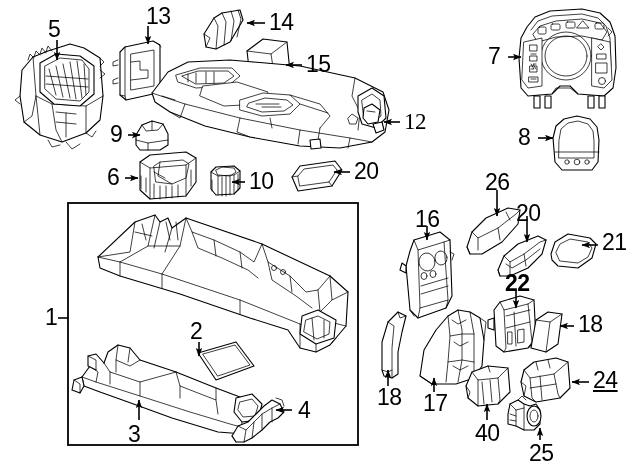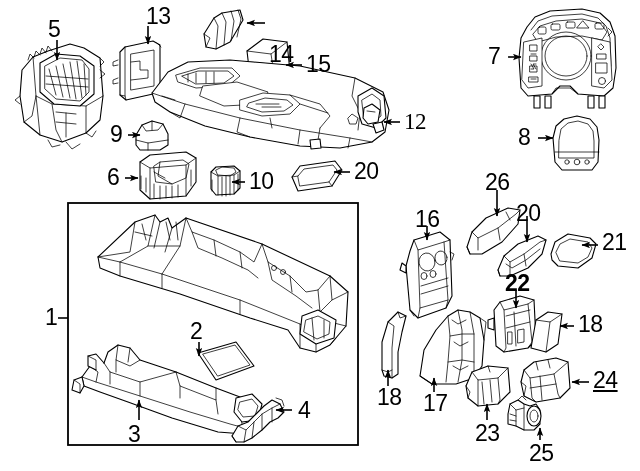--- a/index.html
+++ b/index.html
@@ -480,27 +480,27 @@
 <div class="lbl" style="left:298px; top:399px;">4</div>
 <div class="lbl" style="left:48px;  top:18px;">5</div>
 <div class="lbl" style="left:107px; top:166px;">6</div>
 <div class="lbl" style="left:488px; top:45px;">7</div>
 <div class="lbl" style="left:518px; top:126px;">8</div>
 <div class="lbl" style="left:110px; top:123px;">9</div>
 <div class="lbl" style="left:249px; top:170px;">10</div>
 <div class="lbl" style="left:354px; top:160px;">20</div>
 <div class="lbl" style="left:404px; top:110px;font-family:Liberation Serif, serif;">12</div>
 <div class="lbl" style="left:146px; top:5px;">13</div>
-<div class="lbl" style="left:269px; top:11px;margin-top:32px;">14</div>
+<div class="lbl" style="left:269px; top:11px;">14</div>
 <div class="lbl" style="left:306px; top:53px;">15</div>
 <div class="lbl" style="left:415px; top:208px;">16</div>
 <div class="lbl" style="left:423px; top:392px;">17</div>
 <div class="lbl" style="left:377px; top:386px;">18</div>
 <div class="lbl" style="left:578px; top:313px;">18</div>
 <div class="lbl" style="left:516px; top:202px;">20</div>
 <div class="lbl" style="left:602px; top:231px;">21</div>
 <div class="lbl" style="left:505px; top:272px;font-weight:bold;">22</div>
-<div class="lbl" style="left:475px; top:422px;">23</div>
+<div class="lbl" style="left:475px; top:422px;">40</div>
 <div class="lbl" style="left:593px; top:369px;text-decoration:underline;">24</div>
 <div class="lbl" style="left:529px; top:442px;">25</div>
 <div class="lbl" style="left:485px; top:171px;">26</div>
 
 </div>
 
 </body></html>

